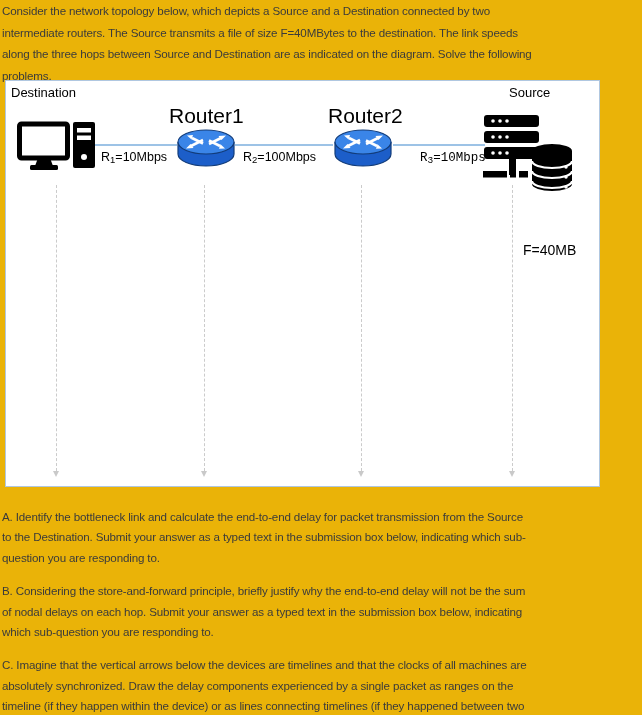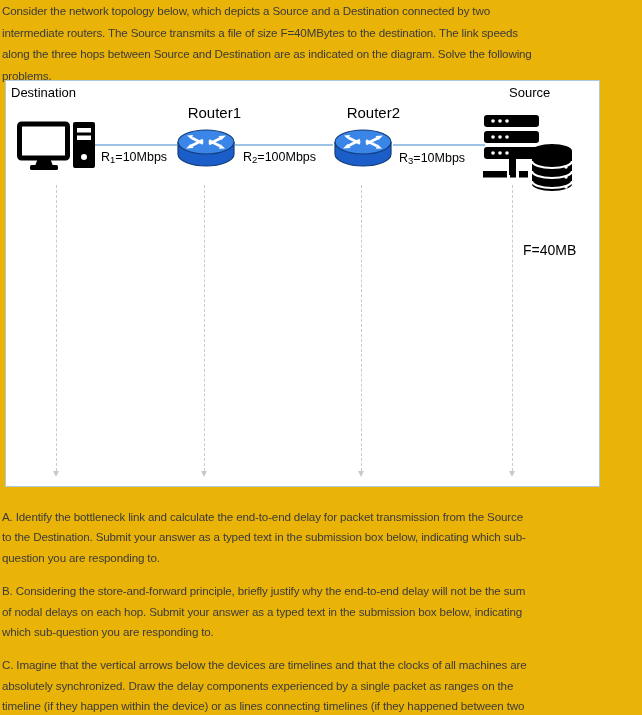--- a/index.html
+++ b/index.html
@@ -16,21 +16,21 @@
   #intro{top:0;line-height:21.7px;}
   #questions{top:494px;}
   #questions p{margin:0;line-height:20.4px;white-space:pre-line;}
   
   .diagram-box{
     position:absolute;left:5px;top:80px;width:593px;height:405px;
     border:1px solid #b0c7e0;background:#fff;
   }
   .dev-label{position:absolute;color:#000;letter-spacing:0;}
   .lbl-big{font-size:13px;}
-  .lbl-router{font-size:15px;text-align:right;width:72px;}
+  .lbl-router{font-size:21px;text-align:right;width:72px;}
   .link-line{position:absolute;height:2px;background:#9dc3e6;top:143px;}
   .link-label{position:absolute;top:149px;font-size:12.5px;color:#000;letter-spacing:0;white-space:nowrap;}
   .link-label sub{font-size:9.5px;vertical-align:-2px;}
   .fsize-label{position:absolute;left:522px;top:193px;font-size:14px;color:#000;}
   .icon{position:absolute;}
   
   .timeline-line{
     position:absolute;top:185px;height:286px;width:0;
     border-left:1px dashed #cbcbcb;
   }
@@ -56,21 +56,21 @@
     <div class="dev-label lbl-big" style="left:479px;top:4px;margin-left:24px;">Source</div>
     <div class="dev-label lbl-router" style="left:163px;top:23px;">Router1</div>
     <div class="dev-label lbl-router" style="left:322px;top:23px;">Router2</div>
 
     <div class="link-line" style="left:89px;width:82px;top:63px;"></div>
     <div class="link-line" style="left:229px;width:98px;top:63px;"></div>
     <div class="link-line" style="left:387px;width:92px;top:63px;"></div>
 
     <div class="link-label" style="left:95px;top:69px;"><span>R</span><sub>1</sub><span>=10Mbps</span></div>
     <div class="link-label" style="left:237px;top:69px;"><span>R</span><sub>2</sub><span>=100Mbps</span></div>
-    <div class="link-label" style="left:393px;top:70px;"><span>R</span><sub>3</sub><span>=10Mbps</span></div>
+    <div class="link-label" style="left:414px;top:70px;font-family:Liberation Mono, monospace;"><span>R</span><sub>3</sub><span>=10Mbps</span></div>
 
     <div class="fsize-label" style="left:517px;top:113px;margin-top:48px;">F=40MB</div>
 
     <svg class="icon" style="left:11px;top:38px;" width="80" height="52" viewBox="0 0 80 52">
       <rect x="2.5" y="5" width="48" height="34" rx="2" fill="#fff" stroke="#000" stroke-width="5"></rect>
       <path d="M21 39 h12 l3 8 h-18 z" fill="#000"></path>
       <rect x="13" y="46" width="28" height="5" rx="1.5" fill="#000"></rect>
       <rect x="56" y="3" width="22" height="46" rx="2" fill="#000"></rect>
       <rect x="60" y="9" width="14" height="4.5" fill="#fff"></rect>
       <rect x="60" y="16.5" width="14" height="4.5" fill="#fff"></rect>

